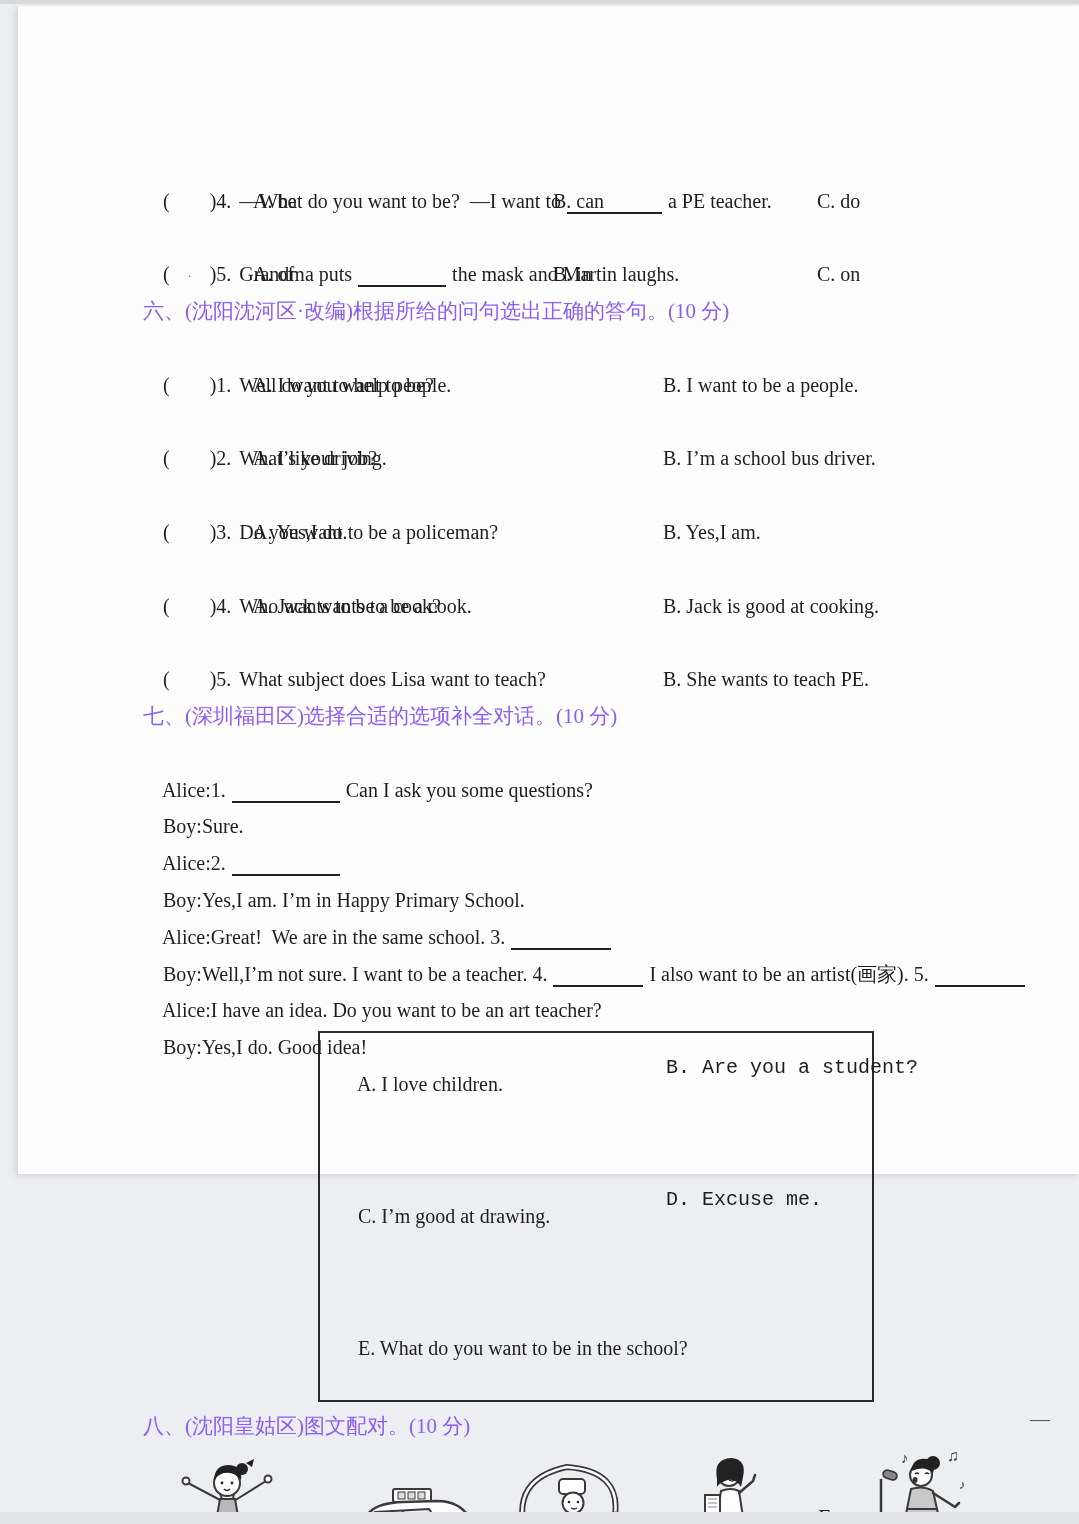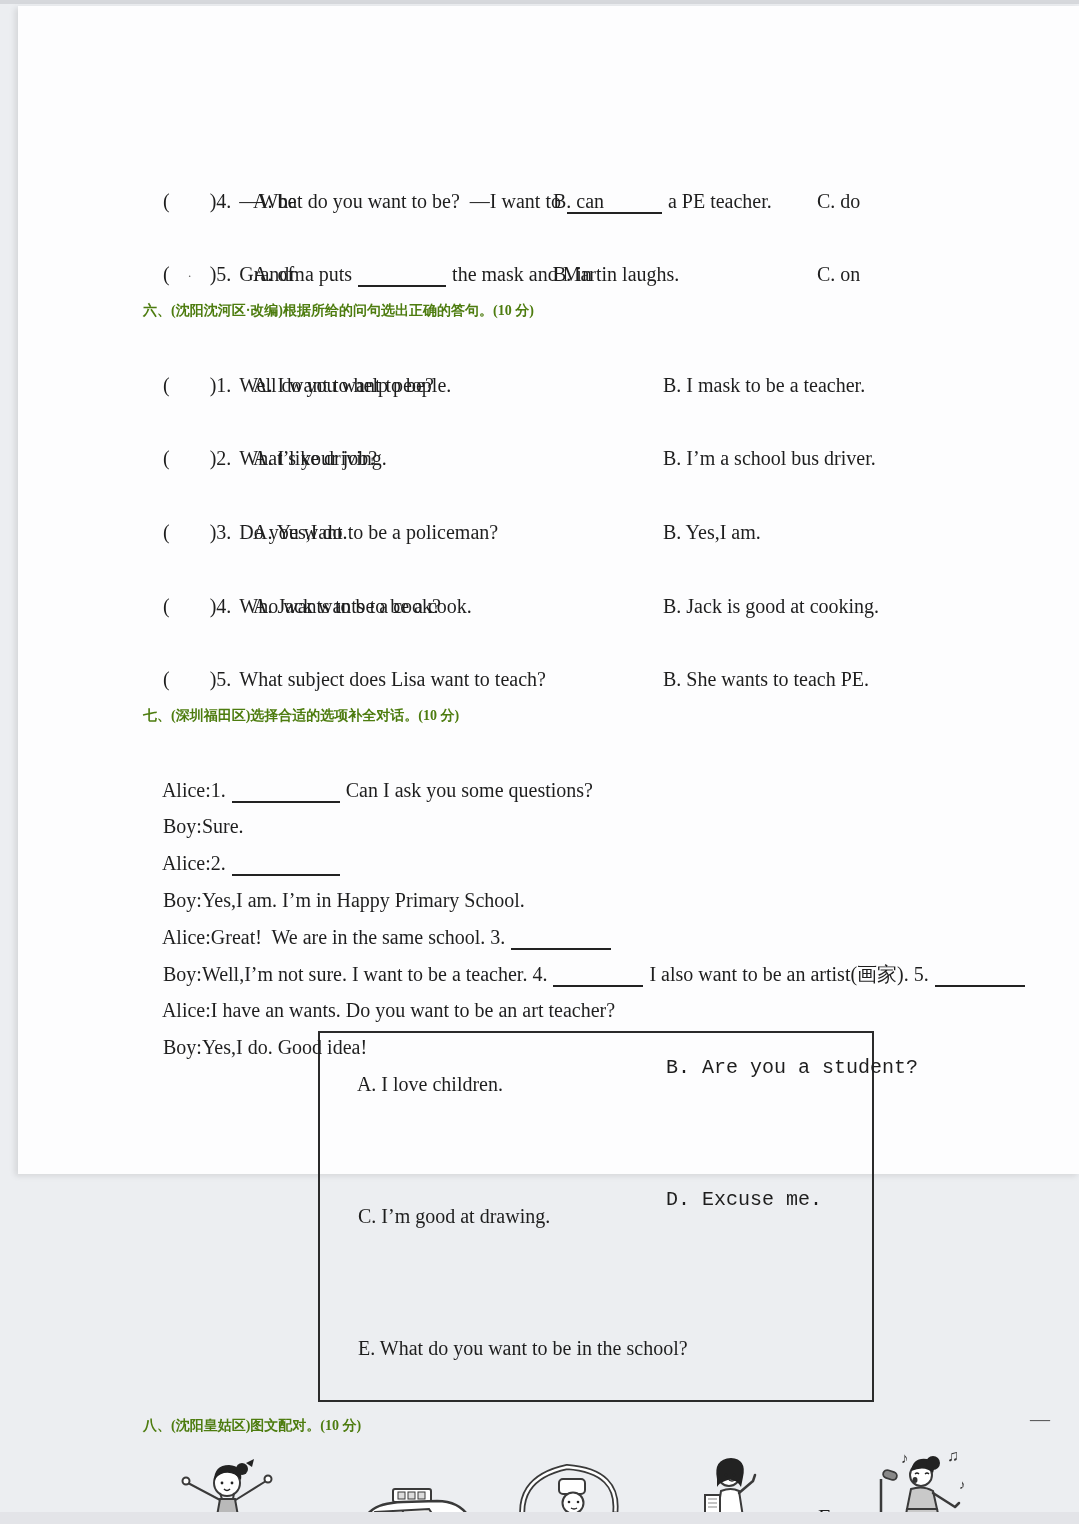--- a/index.html
+++ b/index.html
@@ -20,21 +20,21 @@
     box-shadow:-3px 2px 6px rgba(0,0,0,0.10);
     border-right:1px solid #e4e5e8;
   }
   .content{
     position:relative;
     padding:140px 0 0 125px;
     font-size:20px;
     line-height:36.8px;
   }
   .row{white-space:pre;height:36.8px;position:relative;}
-  .hdr{font-weight:bold;font-size:14px;color:#4d7c0f;
+  .hdr{font-weight:normal;font-size:21px;color:#8b5cf6;
        font-family:"Liberation Serif","DejaVu Serif",serif;}
   .paren{display:inline-block;}
   .pgap{display:inline-block;width:40px;text-align:center;color:#666;font-size:13px;vertical-align:1px;}
   .qlabel{display:inline-block;margin-right:8px;}
   .blank{display:inline-block;border-bottom:2px solid #222;height:14px;vertical-align:-6px;margin:0 6px;}
   .b95{width:95px}.b88{width:88px}.b108{width:108px}.b100{width:100px}.b90{width:90px}
   .opts .op{position:absolute;top:0;margin-left:20px;}
   .op.oa{left:90px}.op.ob{left:390px}.op.oc{left:654px}.op.ob2{left:500px}
   .optbox{
     margin:2px 0 6px 175px;width:536px;
@@ -76,21 +76,21 @@
     <span class="op oc">C. on</span>
   </div>
 
   <div class="row hdr">六、(沈阳沈河区·改编)根据所给的问句选出正确的答句。(10 分)</div>
 
   <div class="row">
     <span class="paren">(</span><span class="pgap"></span><span class="qlabel">)1.</span><span>Well do you want to be?</span>
   </div>
   <div class="row opts">
     <span class="op oa">A. I want to help people.</span>
-    <span class="op ob2">B. I mask to be a teacher.</span>
+    <span class="op ob2">B. I want to be a people.</span>
   </div>
 
   <div class="row">
     <span class="paren">(</span><span class="pgap"></span><span class="qlabel">)2.</span><span>What’s your job?</span>
   </div>
   <div class="row opts">
     <span class="op oa">A. I like driving.</span>
     <span class="op ob2">B. I’m a school bus driver.</span>
   </div>
 
@@ -131,21 +131,21 @@
   <div class="row">
     <span>Boy:</span><span>Yes,I am. I’m in Happy Primary School.</span>
   </div>
   <div class="row">
     <span>Alice:</span><span>Great!  We are in the same school. 3.</span><span class="blank b100"></span>
   </div>
   <div class="row">
     <span>Boy:</span><span>Well,I’m not sure. I want to be a teacher. 4.</span><span class="blank b90"></span><span>I also want to be an artist(画家). 5.</span><span class="blank b90"></span>
   </div>
   <div class="row">
-    <span>Alice:</span><span>I have an wants. Do you want to be an art teacher?</span>
+    <span>Alice:</span><span>I have an idea. Do you want to be an art teacher?</span>
   </div>
   <div class="row">
     <span>Boy:</span><span>Yes,I do. Good idea!</span>
   </div>
 
   <div class="optbox">
     <div class="brow">
       <span>A. I love children.</span>
       <span class="bright">B. Are you a student?</span>
     </div>

